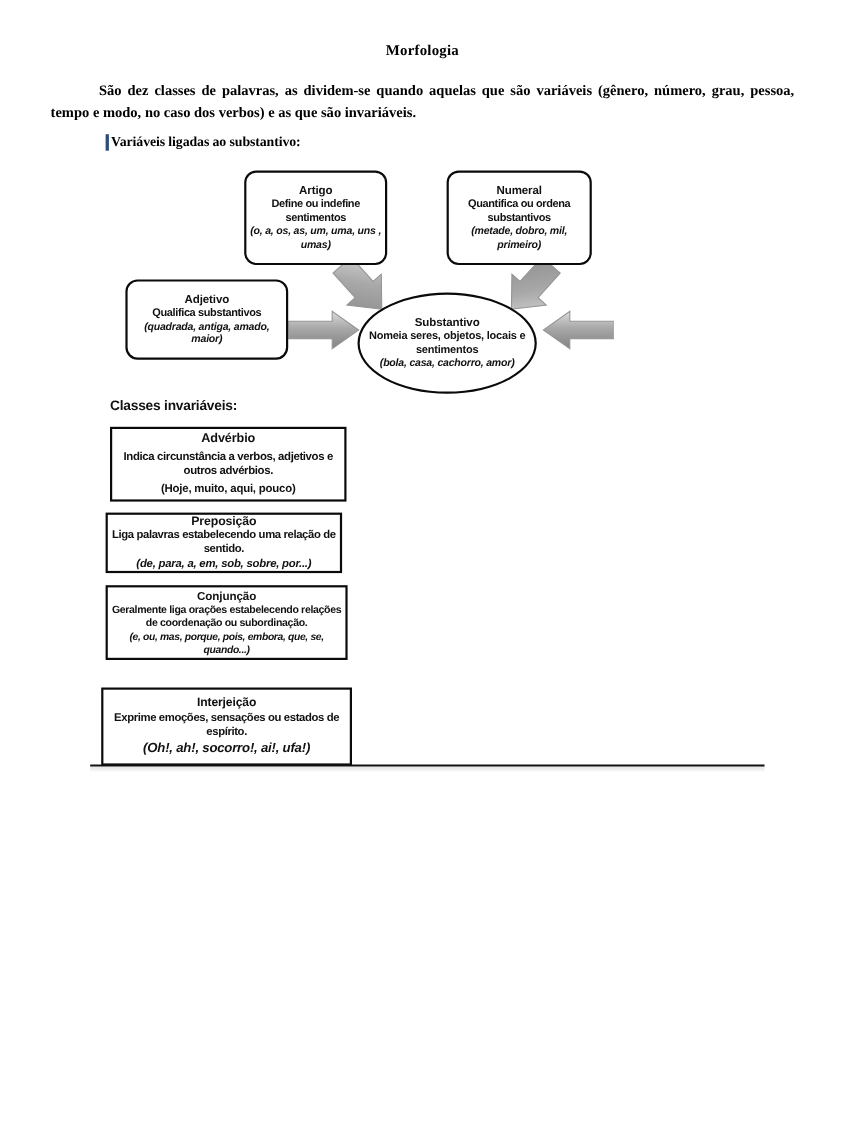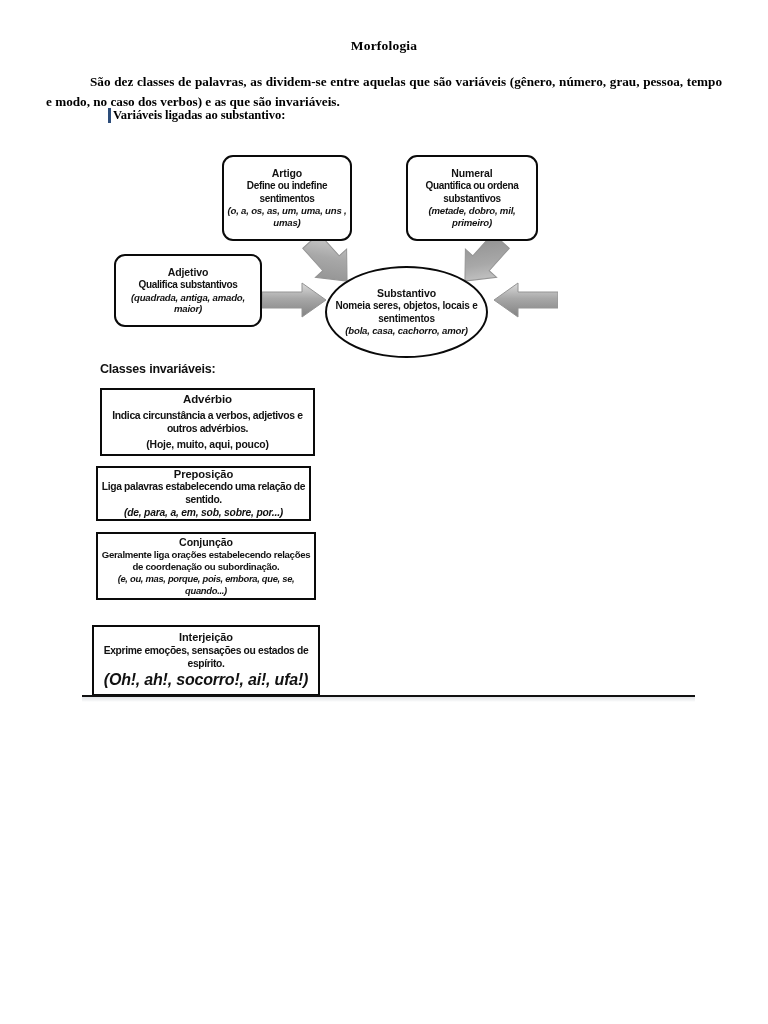--- a/index.html
+++ b/index.html
@@ -43,25 +43,24 @@
     font-family: "Liberation Serif", serif;
     font-size: 13.2px;
     font-weight: bold;
     line-height: 1.55;
     text-align: justify;
     text-indent: 44px;
   }
 
   .subhead-wrap {
     position: absolute;
-    top: 108px;
+    top: 122px;
     left: 96px;
     display: flex;
     align-items: flex-end;
-    margin-left: 12px;
   }
   .caret {
     width: 3px;
     height: 15px;
     background: #2d4d7a;
     margin-right: 2px;
   }
   .subhead {
     font-family: "Liberation Serif", serif;
     font-weight: bold;
@@ -160,21 +159,21 @@
     height: 5px;
     background: linear-gradient(to bottom, #e3e5e8, #f4f5f6 70%, #ffffff);
   }
 </style>
 </head>
 <body>
 
 <div class="page">
 
   <div class="doc-title">Morfologia</div>
-  <div class="intro">São dez classes de palavras, as dividem-se entre aquelas que são variáveis (gênero, número, grau, pessoa, tempo e modo, no caso dos verbos) e as que são invariáveis.</div>
+  <div class="intro">São dez classes de palavras, as dividem-se quando aquelas que são variáveis (gênero, número, grau, pessoa, tempo e modo, no caso dos verbos) e as que são invariáveis.</div>
 
   <div class="subhead-wrap">
     <span class="caret"></span>
     <span class="subhead">Variáveis ligadas ao substantivo:</span>
   </div>
 
   <div class="arrow" style="left:298px; top:232px;">
     <svg width="62" height="58" viewBox="0 0 62 58">
       <defs>
         <linearGradient id="gA" x1="0" y1="0" x2="1" y2="1">
@@ -271,20 +270,20 @@
 
   <div class="node sqbox" style="left:96px; top:532px; width:220px; height:68px;">
     <div class="n-title" style="font-size:10.6px;">Conjunção</div>
     <div class="n-desc" style="font-size:9.6px; letter-spacing:-0.3px;">Geralmente liga orações estabelecendo relações de coordenação ou subordinação.</div>
     <div class="n-ex" style="font-size:9.4px; letter-spacing:-0.3px;">(e, ou, mas, porque, pois, embora, que, se, quando...)</div>
   </div>
 
   <div class="node sqbox" style="left:92px; top:625px; width:228px; height:71px;">
     <div class="n-title" style="font-size:11px;">Interjeição</div>
     <div class="n-desc" style="font-size:10.3px;">Exprime emoções, sensações ou estados de espírito.</div>
-    <div class="n-ex" style="font-size:16px;">(Oh!, ah!, socorro!, ai!, ufa!)</div>
+    <div class="n-ex" style="font-size:12px;">(Oh!, ah!, socorro!, ai!, ufa!)</div>
   </div>
 
 
   <div class="bottom-rule"></div>
   <div class="bottom-rule-shadow"></div>
 
 </div>
 
 </body></html>

